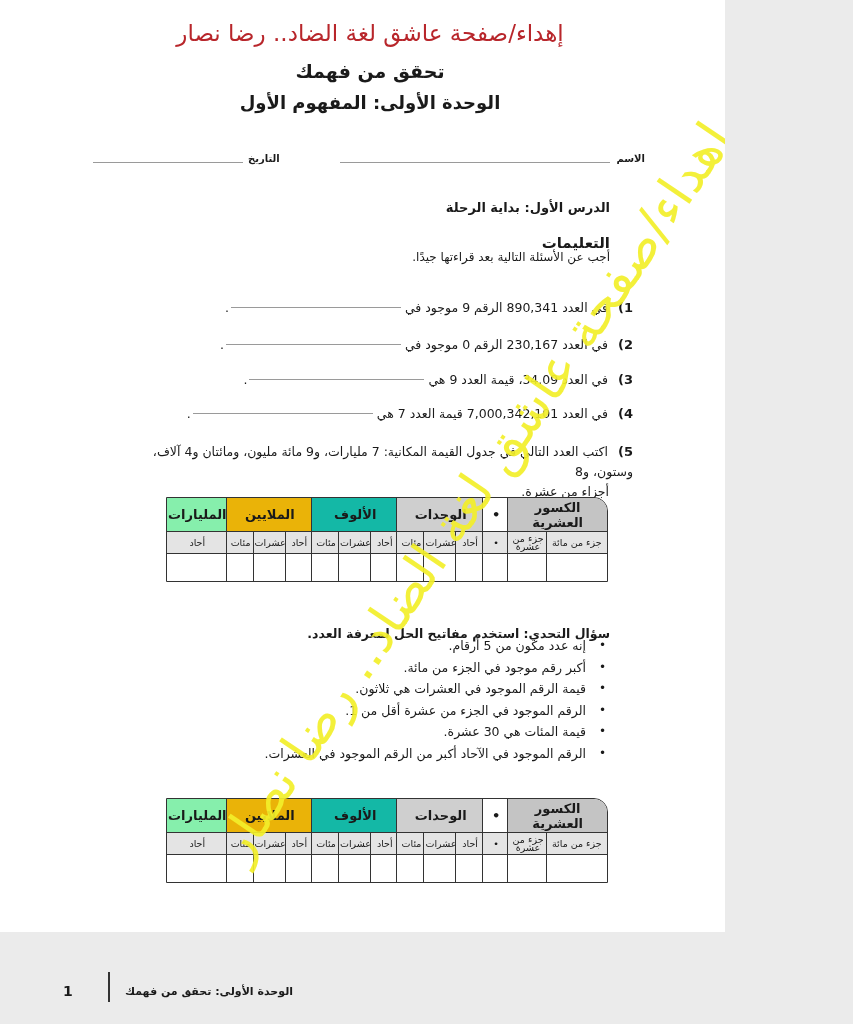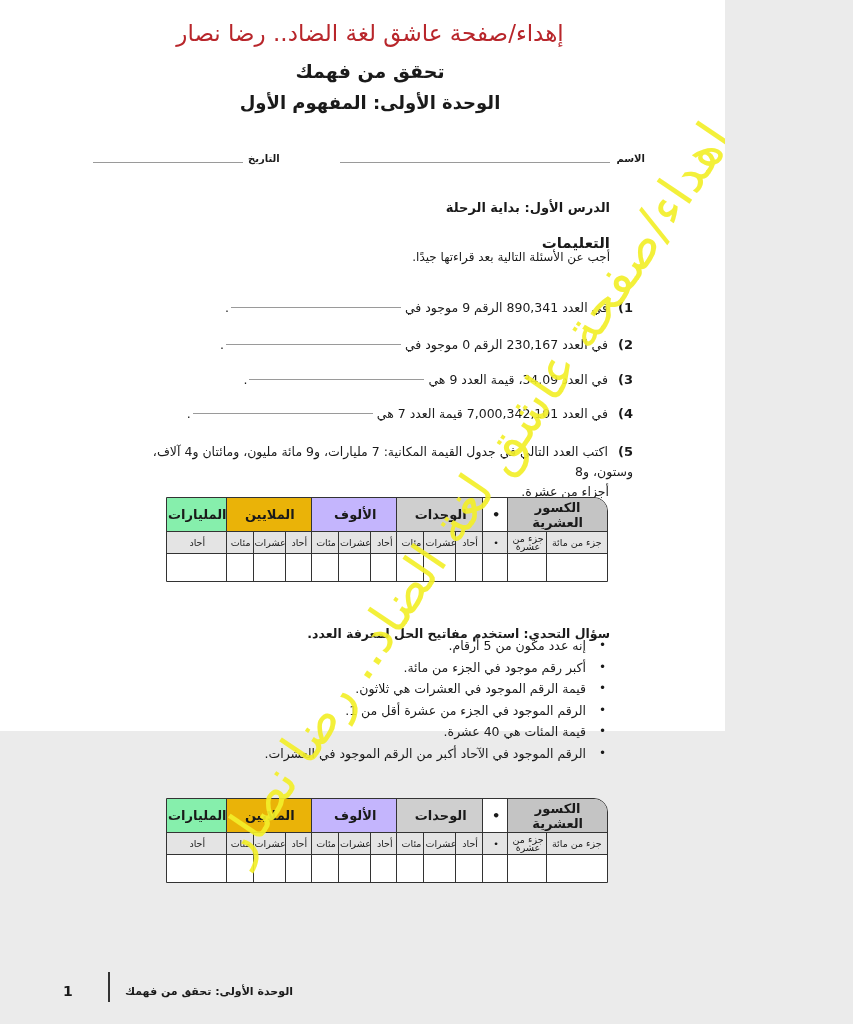--- a/index.html
+++ b/index.html
@@ -1,18 +1,18 @@
 <!DOCTYPE html>
 <html><head>
   <meta charset="utf-8">
   <style>
     * { box-sizing: border-box; margin: 0; padding: 0; }
     html, body { width: 853px; height: 1024px; overflow: hidden; background: #ebebeb; }
     body { position: relative; font-family: "DejaVu Sans", sans-serif; color: #1a1a1a; }
-    .page { position: absolute; left: 0; top: 0; width: 725px; height: 731px; background: #ffffff; }
+    .page { position: absolute; left: 0; top: 0; width: 725px; height: 932px; background: #ffffff; }
     .side { position: absolute; left: 725px; top: 0; width: 128px; height: 1024px; background: #ebebeb; }
 
     .abs { position: absolute; white-space: nowrap; direction: rtl; }
     .dedication { left: 150px; width: 440px; top: 20px; text-align: center; color: #b8262b; font-size: 23px; font-family: "DejaVu Sans", sans-serif; }
     .title { left: 150px; width: 440px; top: 60px; text-align: center; font-size: 19px; font-weight: bold; }
     .subtitle { left: 150px; width: 440px; top: 92px; text-align: center; font-size: 18px; font-weight: bold; }
 
     .field-label { font-size: 10px; font-weight: bold; }
     .line { position: absolute; height: 1px; background: #9a9a9a; }
 
@@ -31,21 +31,21 @@
 
     table.pv { position: absolute; left: 166px; width: 442px; border-collapse: separate; border-spacing: 0; direction: ltr; font-size: 10px; border: 1.5px solid #333; border-top-right-radius: 14px; overflow: hidden; }
     table.pv td { border-right: 1px solid #333; border-bottom: 1px solid #333; text-align: center; padding: 0; direction: rtl; }
     table.pv tr td:last-child { border-right: none; }
     table.pv tr:last-child td { border-bottom: none; }
     .h1 td { height: 34px; font-size: 13px; font-weight: bold; }
     .h2 td { height: 22px; font-size: 9.5px; background: #e4e4e4; }
     .r3 td { height: 27px; background: #fff; }
     .g-billions { background: #86efac; }
     .g-millions { background: #eab308; }
-    .g-thousands { background: #c4b5fd; }
+    .g-thousands { background: #14b8a6; }
     .g-units { background: #cfcfcf; }
     .g-dot { background: #ffffff; }
     .g-decimals { background: #c4c4c4; }
     .tiny { font-size: 8.5px; line-height: 8px; }
 
     .challenge-head { right: 115px; top: 610px; font-size: 12.5px; font-weight: bold; margin-top: 16px; }
     ul.clues { position: absolute; right: 115px; top: 638px; direction: rtl; list-style: none; font-size: 12.5px; }
     ul.clues li { height: 21.5px; white-space: nowrap; position: relative; padding-right: 24px; }
     ul.clues li::before { content: "•"; position: absolute; right: 4px; top: 0; font-size: 12px; }
 
@@ -160,21 +160,21 @@
     </tr>
   </tbody>
     </table>
 
   <div class="abs challenge-head">سؤال التحدي: استخدم مفاتيح الحل لمعرفة العدد.</div>
   <ul class="clues">
     <li>إنه عدد مكون من 5 أرقام.</li>
     <li>أكبر رقم موجود في الجزء من مائة.</li>
     <li>قيمة الرقم الموجود في العشرات هي ثلاثون.</li>
     <li>الرقم الموجود في الجزء من عشرة أقل من 1.</li>
-    <li>قيمة المئات هي 40 عشرة.</li>
+    <li>قيمة المئات هي 30 عشرة.</li>
     <li>الرقم الموجود في الآحاد أكبر من الرقم الموجود في العشرات.</li>
   </ul>
 
   <table class="pv" style="top:798px;">
     <colgroup>
       <col style="width:56px">
         <col style="width:28px">
         <col style="width:28px">
         <col style="width:28px">
         <col style="width:28px">

